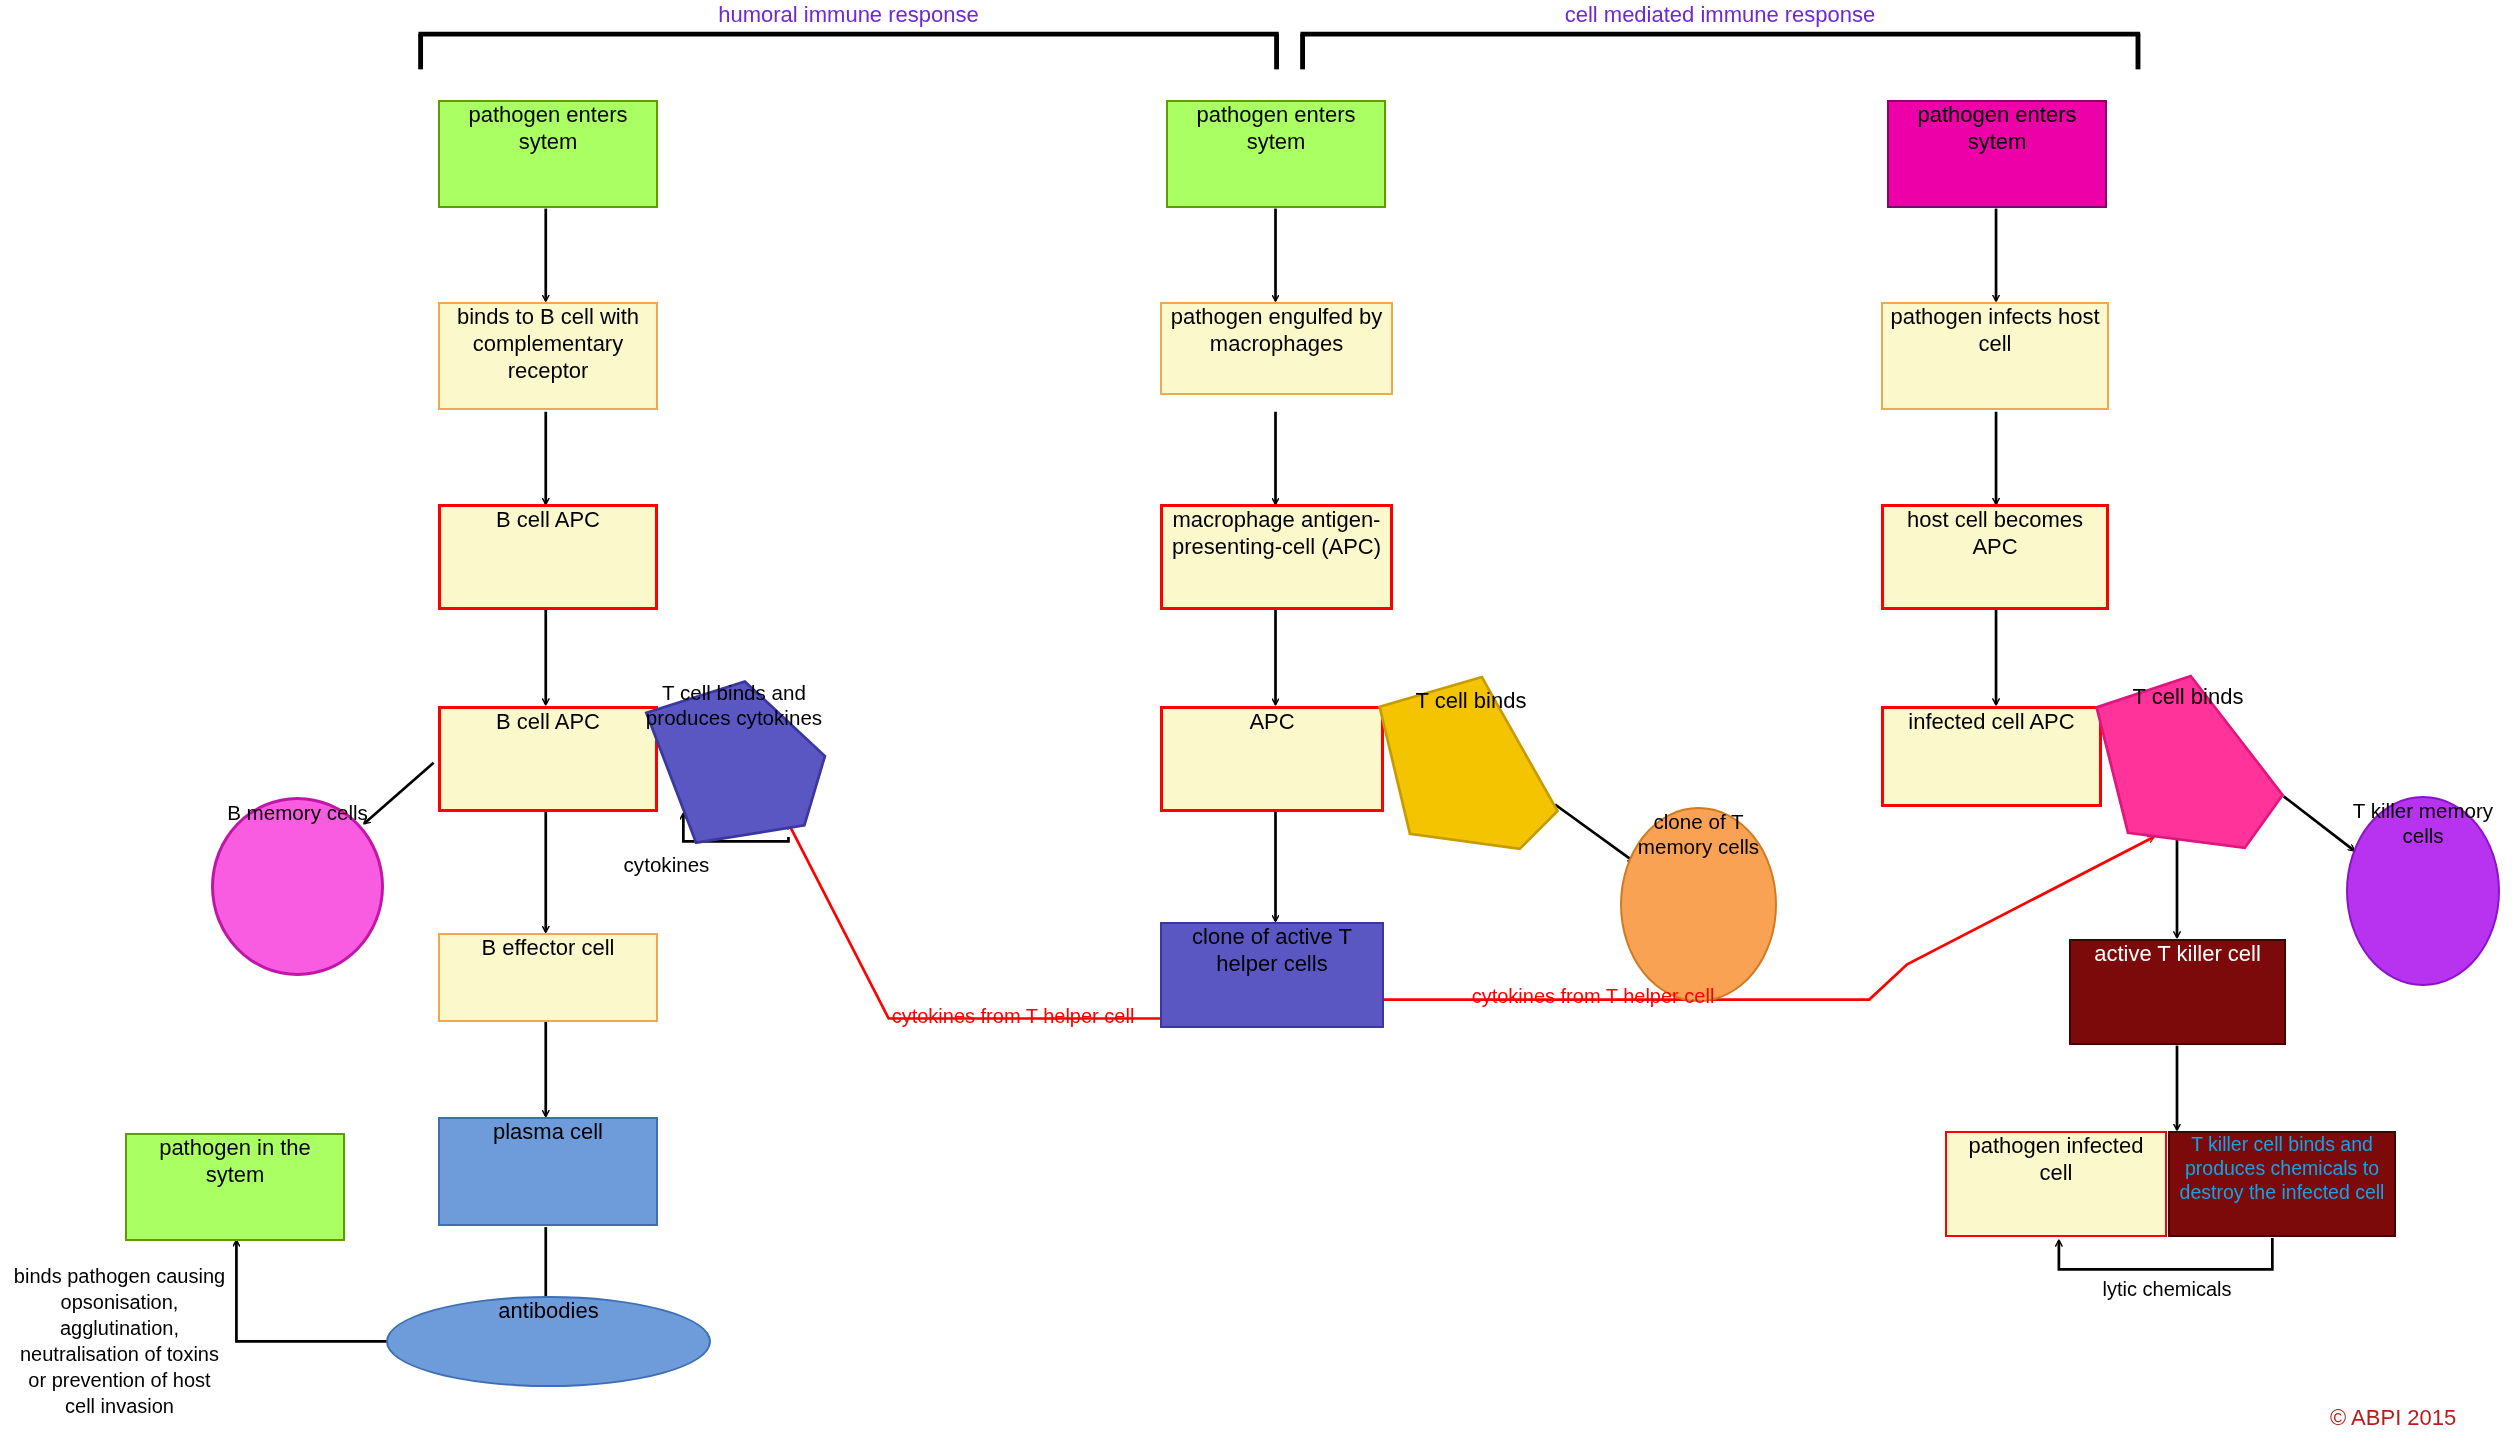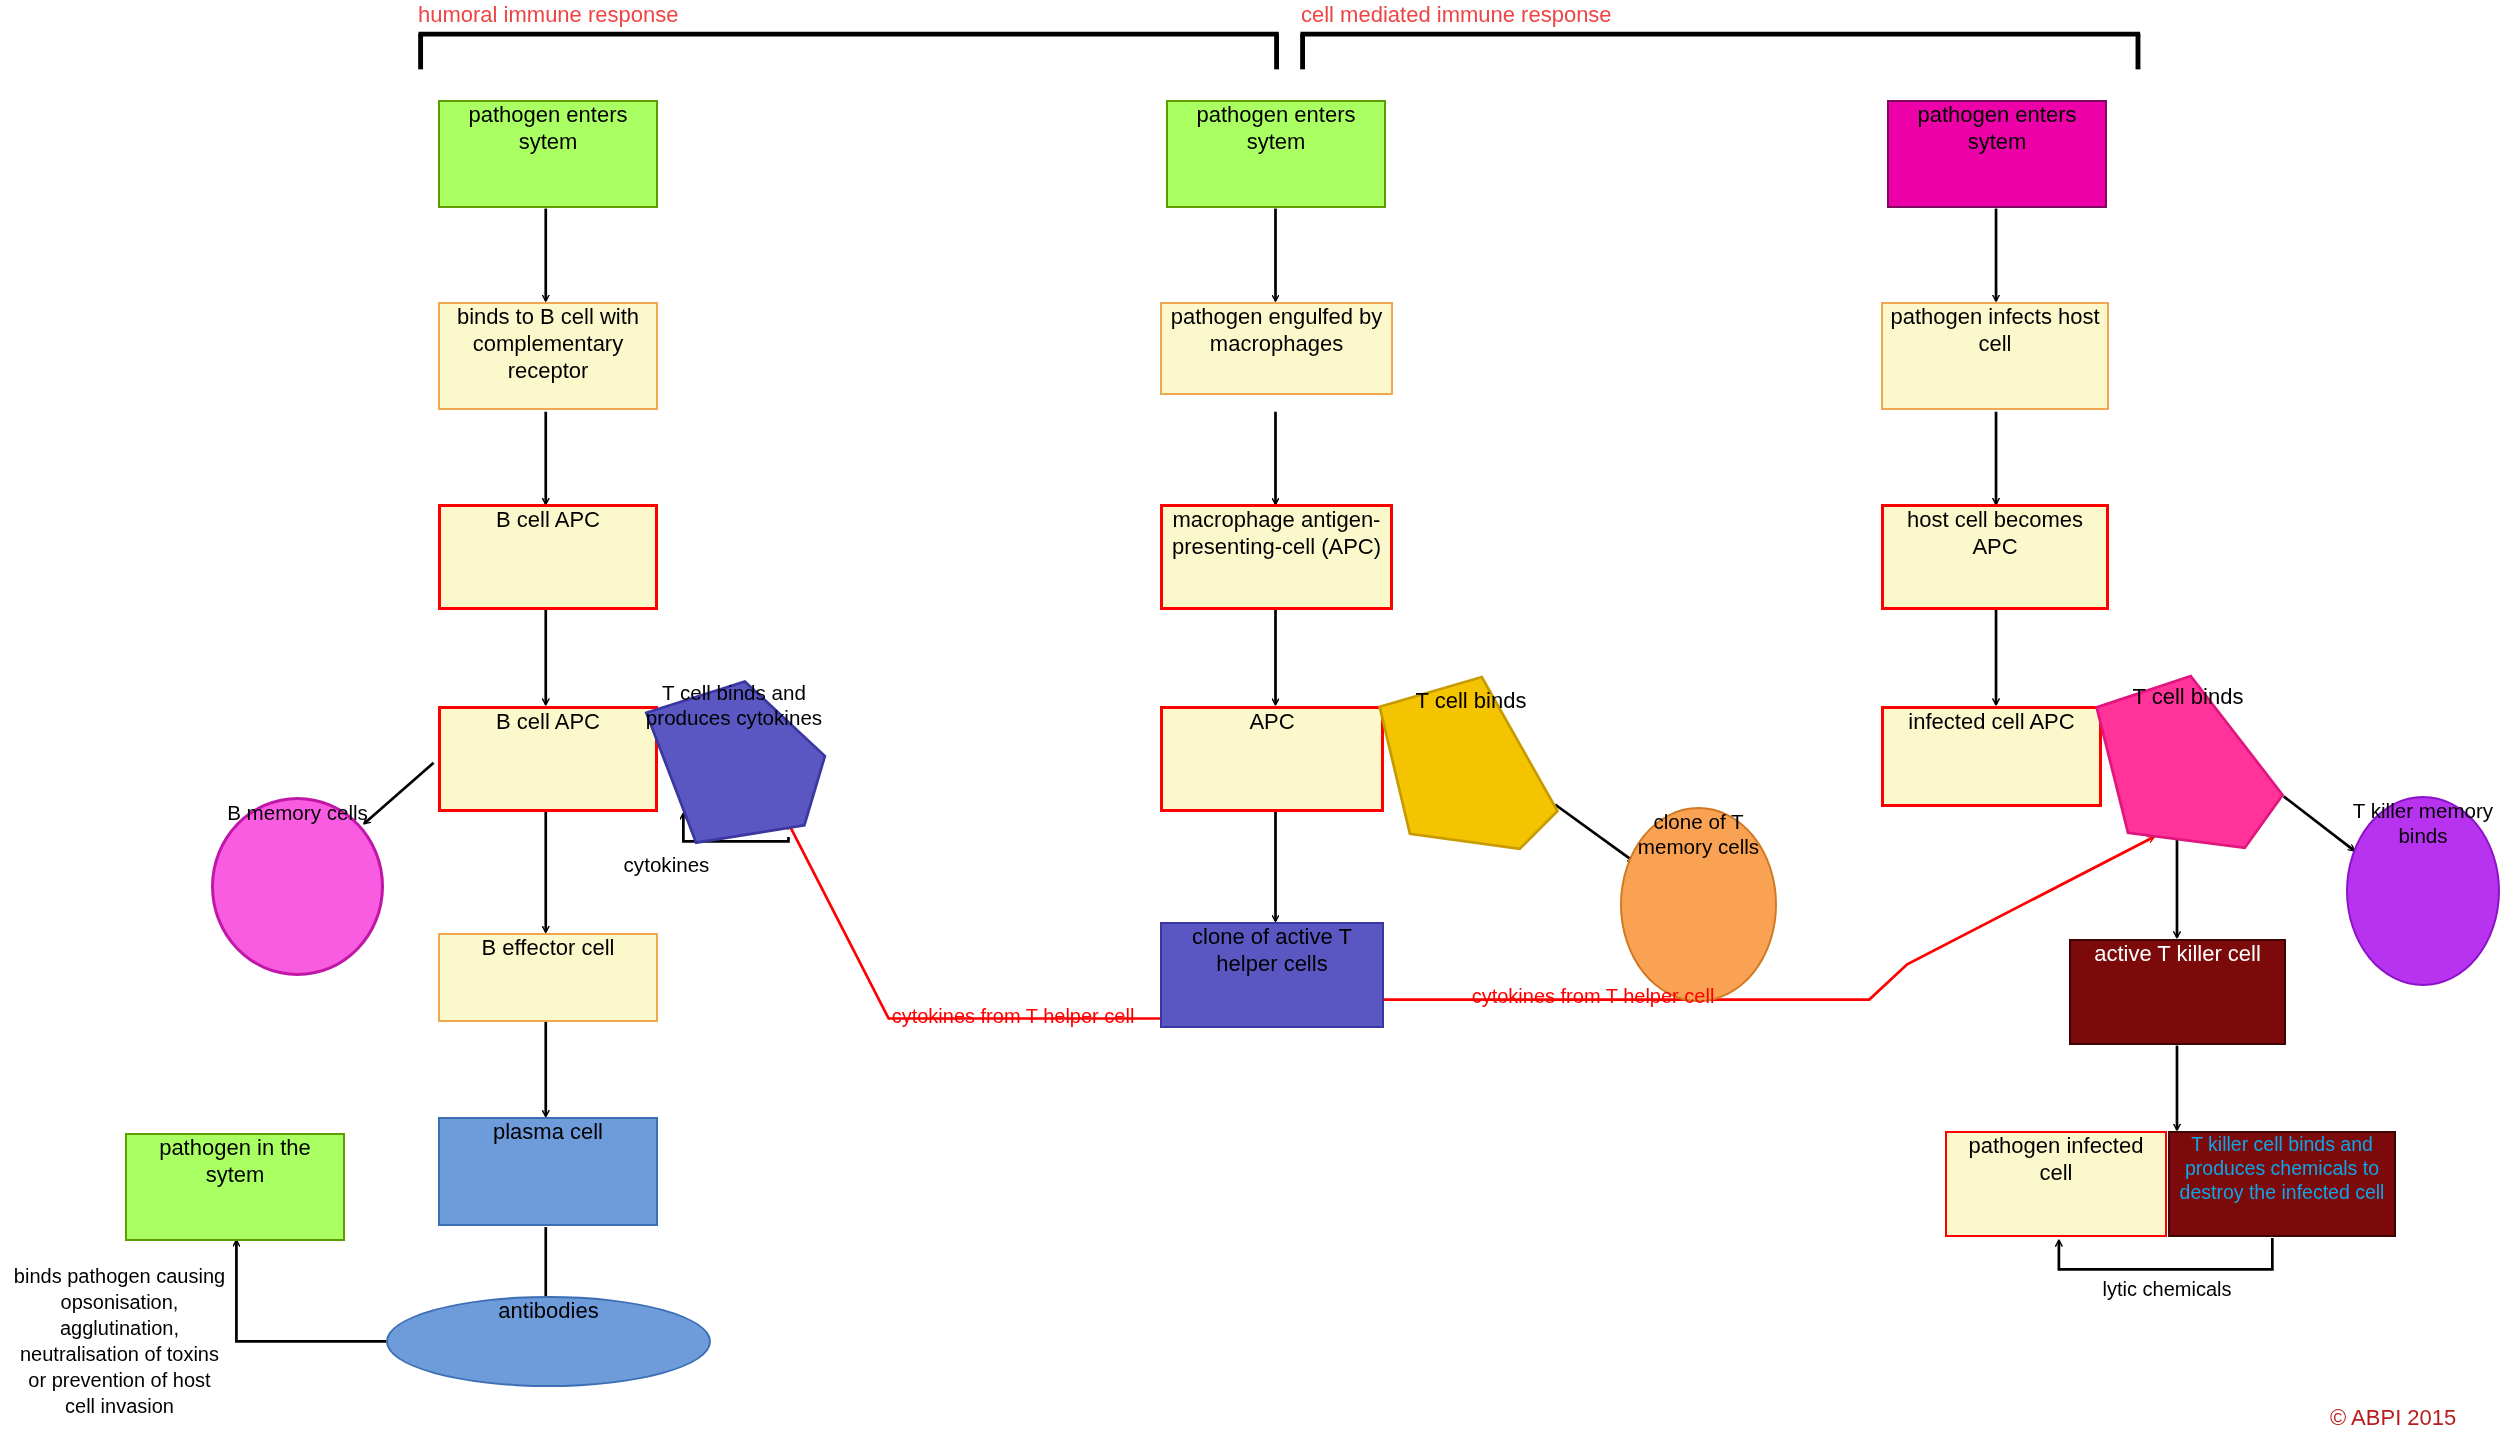--- a/index.html
+++ b/index.html
@@ -7,21 +7,21 @@
   #stage{position:relative;width:2512px;height:1453px;background:#fff;overflow:hidden;}
 
   .node{position:absolute;box-sizing:border-box;display:flex;align-items:flex-start;
         justify-content:center;text-align:center;line-height:1.22;color:#000;
         font-family:"Liberation Sans", sans-serif;}
   .node span{display:block;width:100%;padding:0 3.3px;}
 
   .rect{border-style:solid;}
   .ellipse{border-style:solid;border-radius:50%;}
 
-  .bracket-label{position:absolute;text-align:left;color:#ef4444;white-space:nowrap;}
+  .bracket-label{position:absolute;text-align:center;color:#6d28d9;white-space:nowrap;}
   .caption{position:absolute;color:#000;text-align:center;line-height:1.3;}
   .caption-red{position:absolute;color:#ff0000;text-align:center;white-space:nowrap;}
   .copyright{position:absolute;color:#b91c1c;white-space:nowrap;}
 
   svg.layer{position:absolute;left:0;top:0;width:2512px;height:1453px;
             pointer-events:none;overflow:visible;}
 </style>
 </head>
 <body>
 
@@ -212,21 +212,21 @@
   <div style="position:absolute;left:2093px;top:676px;width:190px;height:173px;">
     <svg width="190" height="173" viewBox="0 0 350 320" style="position:absolute;left:0;top:0;overflow:visible;">
       <polygon points="6,58 180,0 350,220 280,318 64,290 6,58" fill="#ff3399" stroke="#e0157e" stroke-width="5"></polygon>
     </svg>
     <div class="node" style="left:0;top:8.1px;width:190px;height:119px;font-size:22px;position:absolute;">
       <span>T cell binds</span>
     </div>
   </div>
 
   <div class="node ellipse" style="left:2346px;top:796px;width:154px;height:190px;background:#b733f0;border:2.7px solid #8c13c9;font-size:20.6px;">
-    <span>T killer memory binds</span>
+    <span>T killer memory cells</span>
   </div>
 
   <div class="node rect" style="left:2069px;top:939px;width:217px;height:106px;background:#7d0a0a;border:2.7px solid #3d0404;font-size:22px;color:#ffffff;">
     <span>active T killer cell</span>
   </div>
 
   <div class="node rect" style="left:1945px;top:1131px;width:222px;height:106px;background:#fbf8cc;border:2.7px solid #ff0000;font-size:22px;">
     <span>pathogen infected cell</span>
   </div>
 

